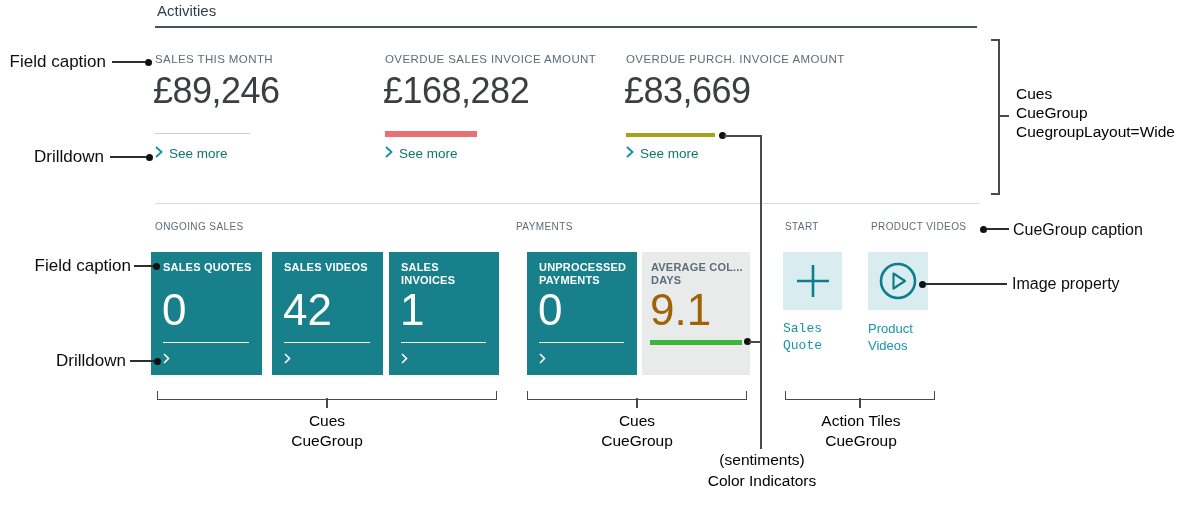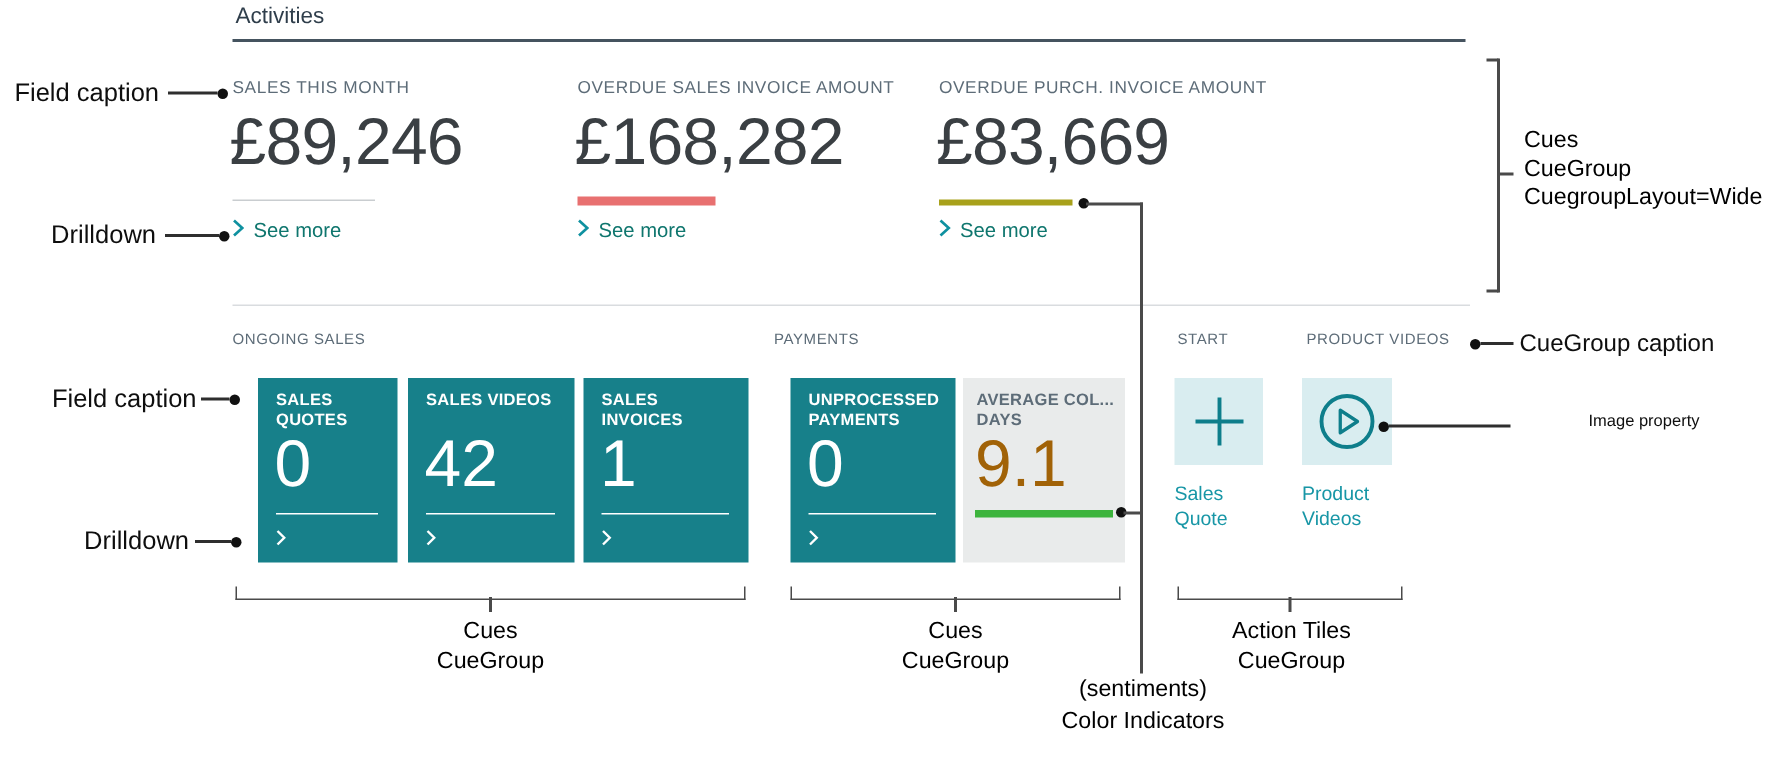--- a/index.html
+++ b/index.html
@@ -7,63 +7,63 @@
   .canvas { position:relative; width:1181px; height:509px; background:#fff; overflow:hidden; }
 
   
   .activities-title { position:absolute; left:157px; top:2px; font-size:15px; color:#2f3e4b; }
   .header-rule { position:absolute; left:155px; top:26px; width:822px; height:2px; background:#45535f; }
 
   
   .wide-cue { position:absolute; top:53px; width:232px; height:122px; }
   .wide-cue.c1 { left:155px; } .wide-cue.c2 { left:385px; } .wide-cue.c3 { left:626px; }
   .wc-caption { position:absolute; left:0; top:0; font-size:11.5px; letter-spacing:.4px; color:#5d6c78; white-space:nowrap; }
-  .wc-value { position:absolute; left:-2px; top:20px; font-size:44px; font-weight:300; letter-spacing:-.5px; color:#3a3f43; line-height:1; }
+  .wc-value { position:absolute; left:-2px; top:20px; font-size:36px; font-weight:300; letter-spacing:-.5px; color:#3a3f43; line-height:1; }
   .wc-indicator { position:absolute; left:0; }
   .c1 .wc-indicator { top:80px; width:95px; height:1px; background:#c9cdd0; }
   .c2 .wc-indicator { top:78px; width:92px; height:6px; background:#e87070; }
   .c3 .wc-indicator { top:80px; width:89px; height:4px; background:#a8a11b; }
   .wc-link { position:absolute; left:0; top:93px; font-size:13.5px; color:#0f766e; display:inline-flex; align-items:flex-start; gap:6px; cursor:pointer; text-decoration:none; }
   .chev { display:inline-block; }
 
   
   .section-divider { position:absolute; left:155px; top:203px; width:825px; height:1px; background:#d9dcdf; }
 
   
   .group-caption { position:absolute; top:221px; font-size:10px; letter-spacing:.4px; color:#5d6c78; white-space:nowrap; }
   .gc-ongoing { left:155px; } .gc-payments { left:516px; } .gc-start { left:785px; } .gc-videos { left:871px; }
 
   
   .tile { position:absolute; top:252px; width:110px; height:123px; background:#17808a; color:#fff; cursor:pointer; }
-  .tile.t1 { left:172px; width:93px; } .tile.t2 { left:272px; width:111px; }
+  .tile.t1 { left:151px; width:111px; } .tile.t2 { left:272px; width:111px; }
   .tile.t3 { left:389px; } .tile.t4 { left:527px; }
   .tile-caption { position:absolute; left:12px; top:9px; right:6px; font-size:11px; font-weight:700; line-height:13px; letter-spacing:.2px; }
   .tile-value { position:absolute; left:11px; top:36px; font-size:44px; font-weight:300; line-height:1; }
   .tile-rule { position:absolute; left:12px; right:13px; top:90px; height:1px; background:#fff; }
   .tile-chevron { position:absolute; left:12px; top:101px; }
   .tile.gray { left:642px; width:108px; background:#e9ebeb; color:#5d6c78; }
   .tile.gray .tile-caption { left:9px; font-weight:700; color:#5d6c78; }
   .tile.gray .tile-value { left:8px; color:#a16207; }
   .green-bar { position:absolute; left:8px; top:88px; width:92px; height:5px; background:#3db43d; }
 
   
   .action-tile { position:absolute; top:252px; width:59px; height:58px; background:#d9edf0; display:flex; align-items:center; justify-content:center; cursor:pointer; }
   .at-start { left:783px; } .at-videos { left:868px; width:60px; }
   .action-label { position:absolute; top:320px; width:58px; font-size:13px; line-height:17px; color:#1796a6; cursor:pointer; }
-  .al-start { left:783px; } .al-videos { left:868px; }
+  .al-start { left:783px;font-family:Liberation Mono, monospace; } .al-videos { left:868px; }
 
   
   .ann { position:absolute; font-size:17px; color:#0e0e0e; }
   .ann-right { text-align:right; }
   .ann-field1 { left:6px; top:52px; width:100px; }
   .ann-drill1 { left:6px; top:147px; width:98px; }
   .ann-field2 { left:14px; top:256px; width:117px; }
   .ann-drill2 { left:14px; top:351px; width:112px; }
   .ann-cuegroup-caption { left:1013px; top:221px; white-space:nowrap; font-size:16px; }
-  .ann-image-property { left:1012px; top:275px; white-space:nowrap; font-size:11px;margin-left:47px; }
+  .ann-image-property { left:1012px; top:275px; white-space:nowrap; font-size:16px; }
   .cues-wide-text { position:absolute; left:1016px; top:84px; font-size:15.5px; line-height:19px; color:#000; }
 
   
   .ptr { position:absolute; height:2px; background:#2e2e2e; }
   .ptr.dot-right::after { content:""; position:absolute; right:-7px; top:-2.5px; width:7px; height:7px; border-radius:50%; background:#111; }
   .ptr.dot-left::before { content:""; position:absolute; left:-7px; top:-2.5px; width:7px; height:7px; border-radius:50%; background:#111; }
   .ptr-f1 { left:112px; top:61px; width:33px; }
   .ptr-d1 { left:110px; top:156px; width:36px; }
   .ptr-f2 { left:134px; top:265px; width:19px; }
   .ptr-d2 { left:130px; top:360px; width:24px; }

